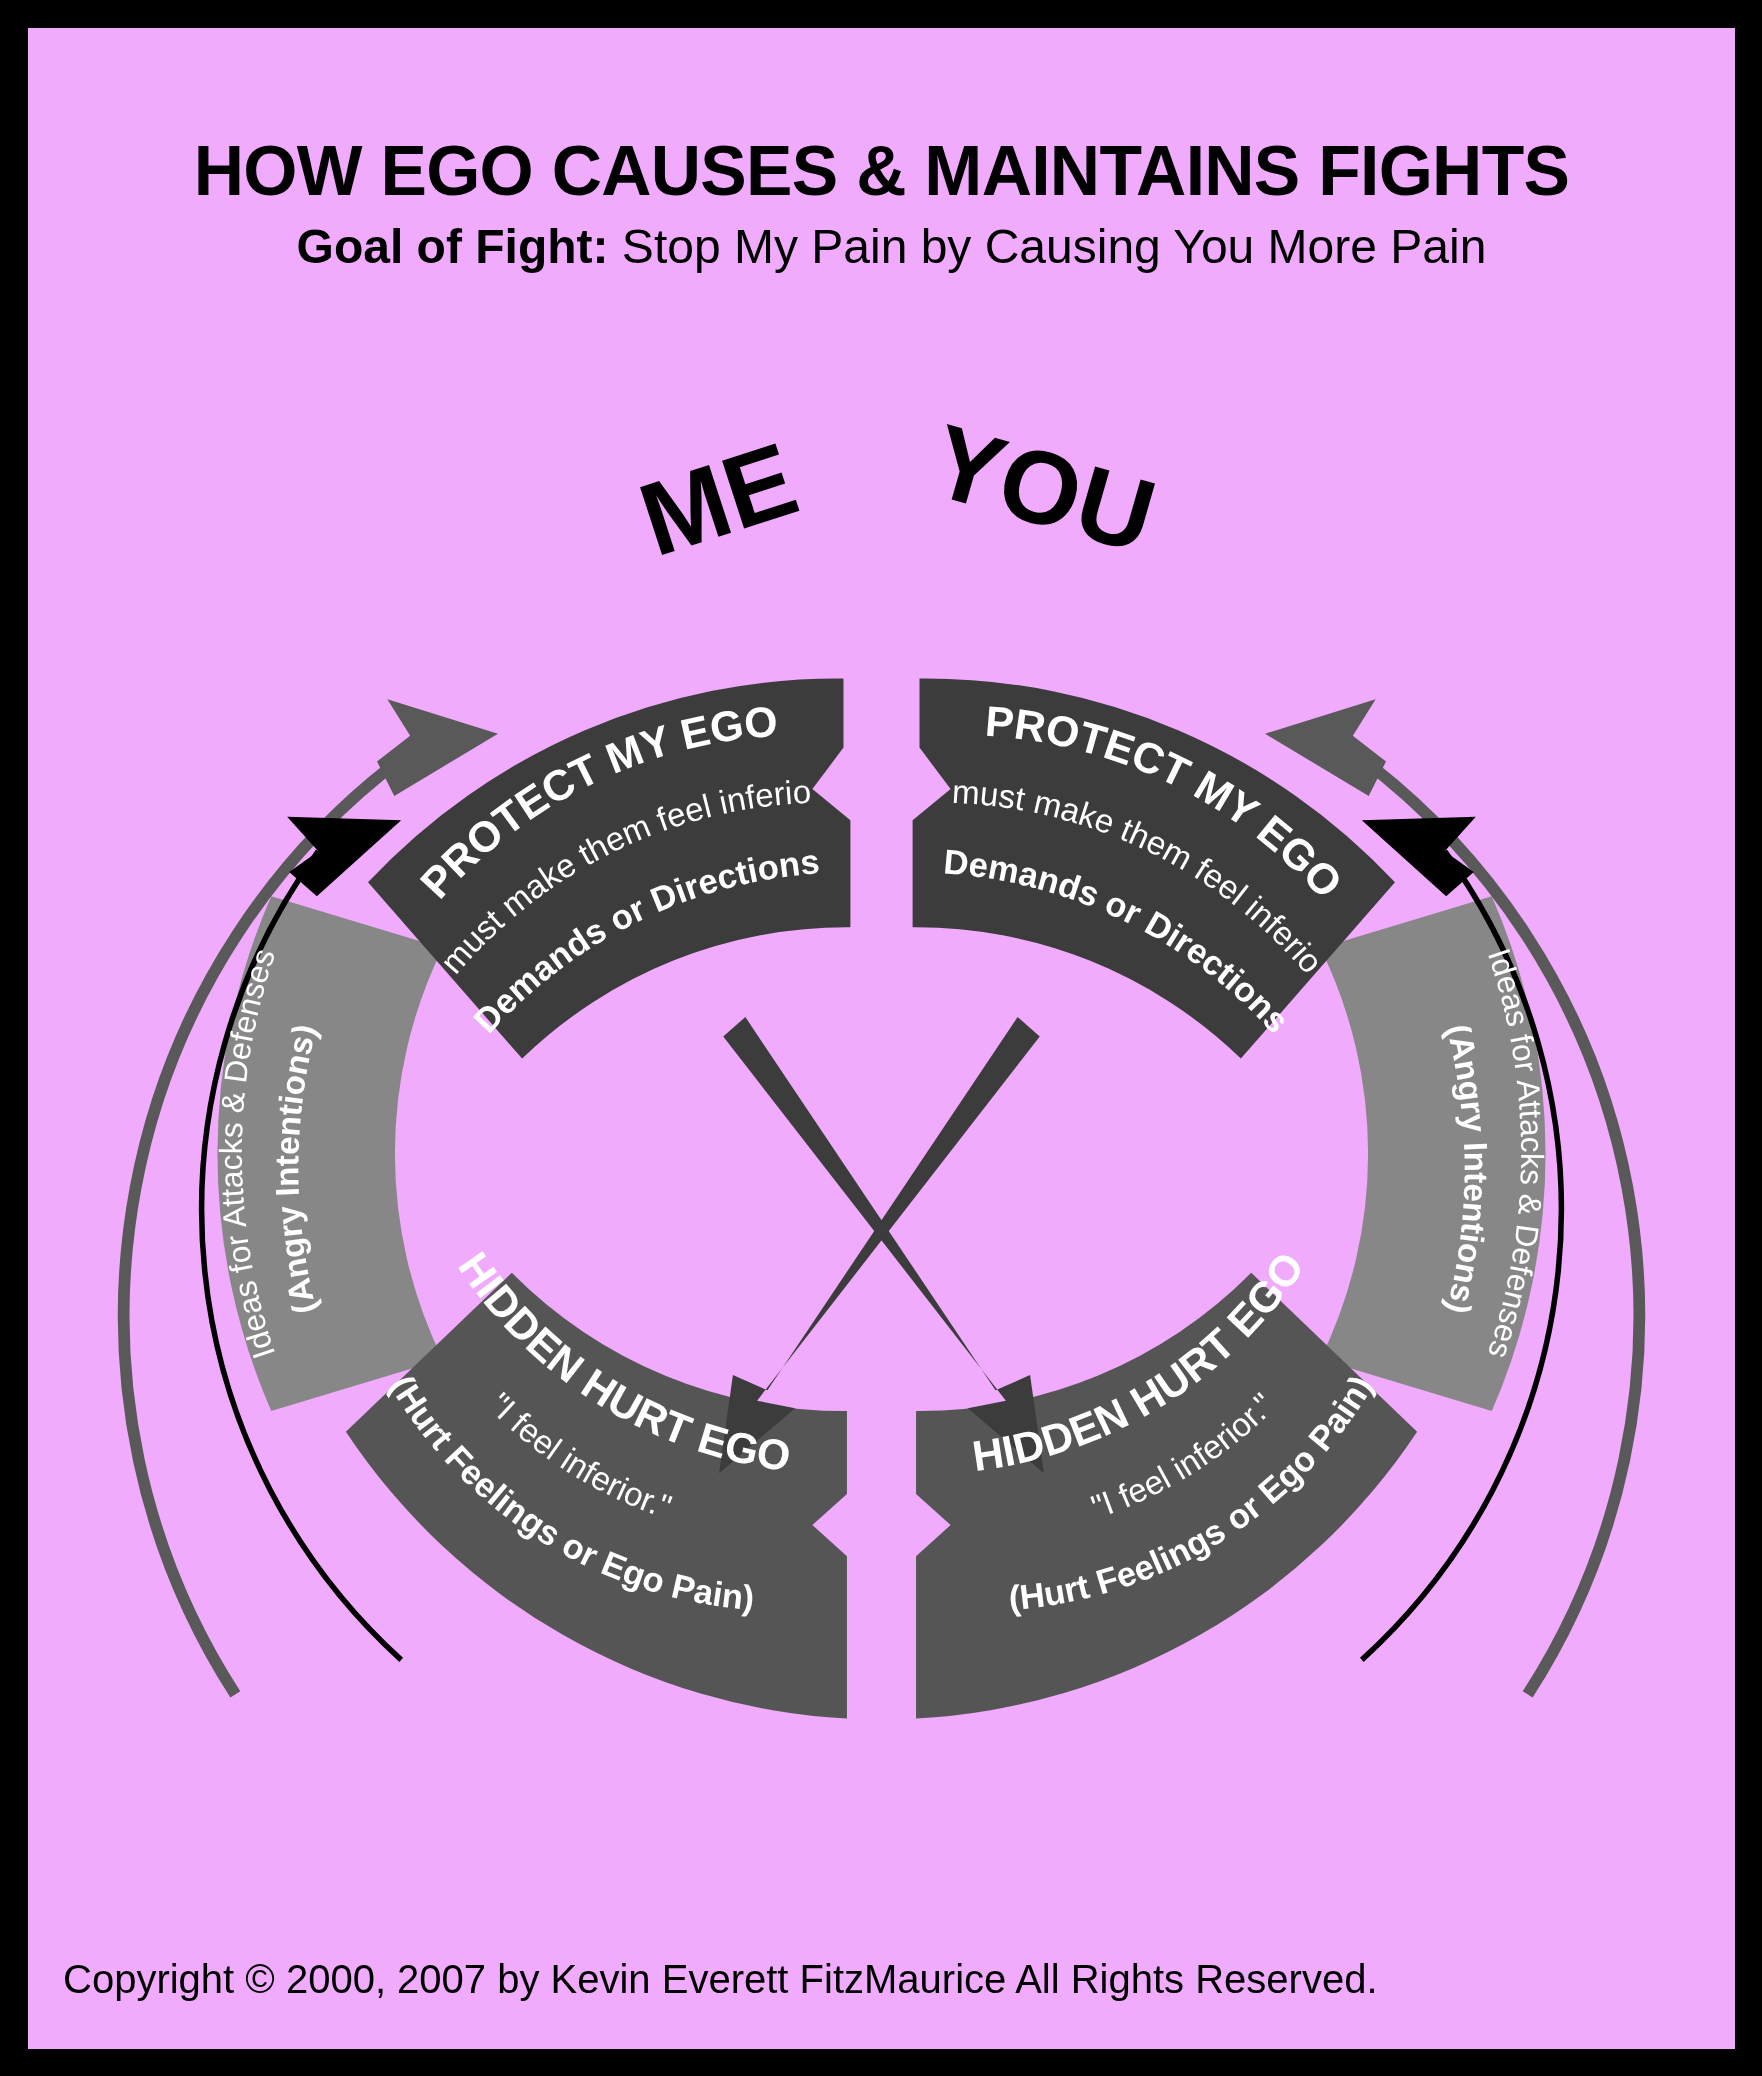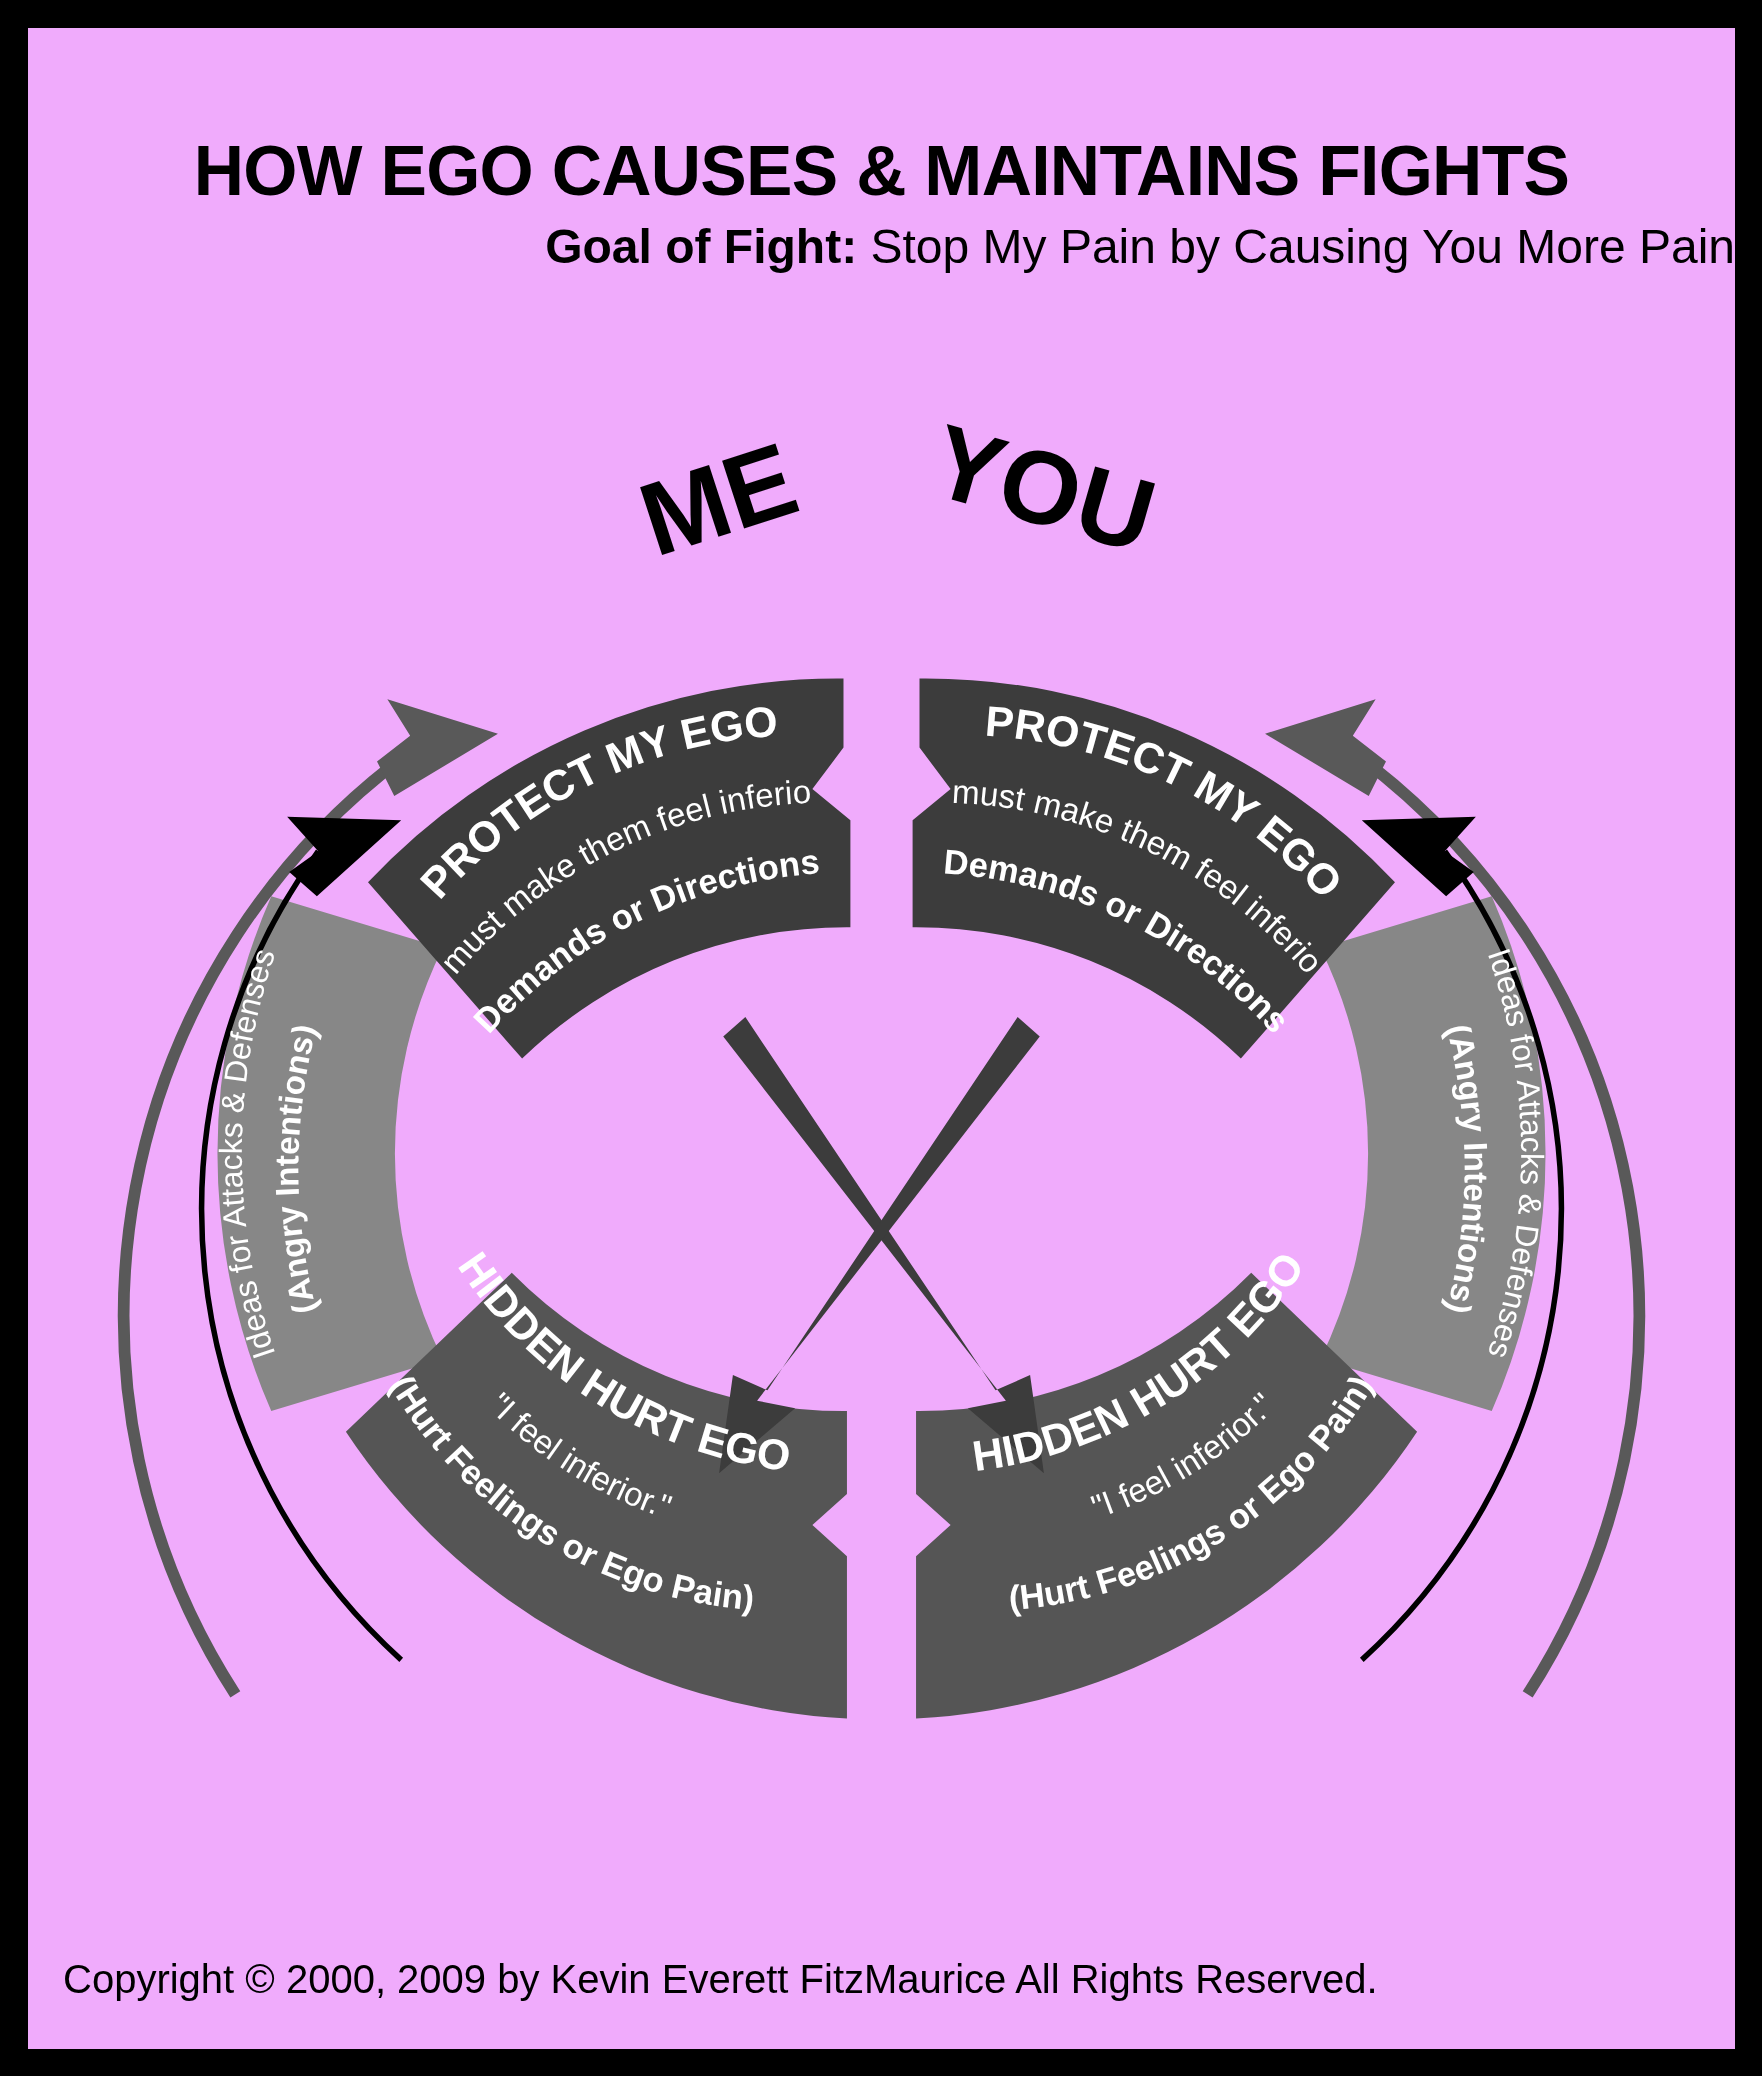--- a/index.html
+++ b/index.html
@@ -32,21 +32,21 @@
     letter-spacing:-0.7px;
     color:#000;
     line-height:1.0;
     transform:scaleX(0.98);
     white-space:nowrap;
   }
   #subtitle{
     position:absolute;
     left:0;right:0;
     top:195px;
-    text-align:right;
+    text-align:center;
     font-size:48px;
     color:#000;
     line-height:1.0;
     white-space:nowrap;
     padding-left:20px;
   }
   #subtitle .bold{font-weight:bold;}
   #copyright{
     position:absolute;
     left:35px;
@@ -208,17 +208,17 @@
         </g>
 
         <g>
           <text class="lbl-side"><textPath href="#p-you-side-1" startOffset="50%" text-anchor="middle">Ideas for Attacks &amp; Defenses</textPath></text>
           <text class="lbl-side-b"><textPath href="#p-you-side-2" startOffset="50%" text-anchor="middle">(Angry Intentions)</textPath></text>
         </g>
 
       </svg>
     </div>
 
-    <div id="copyright">Copyright © 2000, 2009 by Kevin Everett FitzMaurice All Rights Reserved.</div>
+    <div id="copyright">Copyright © 2000, 2007 by Kevin Everett FitzMaurice All Rights Reserved.</div>
 
   </div>
 </div>
 
 
 </body></html>

